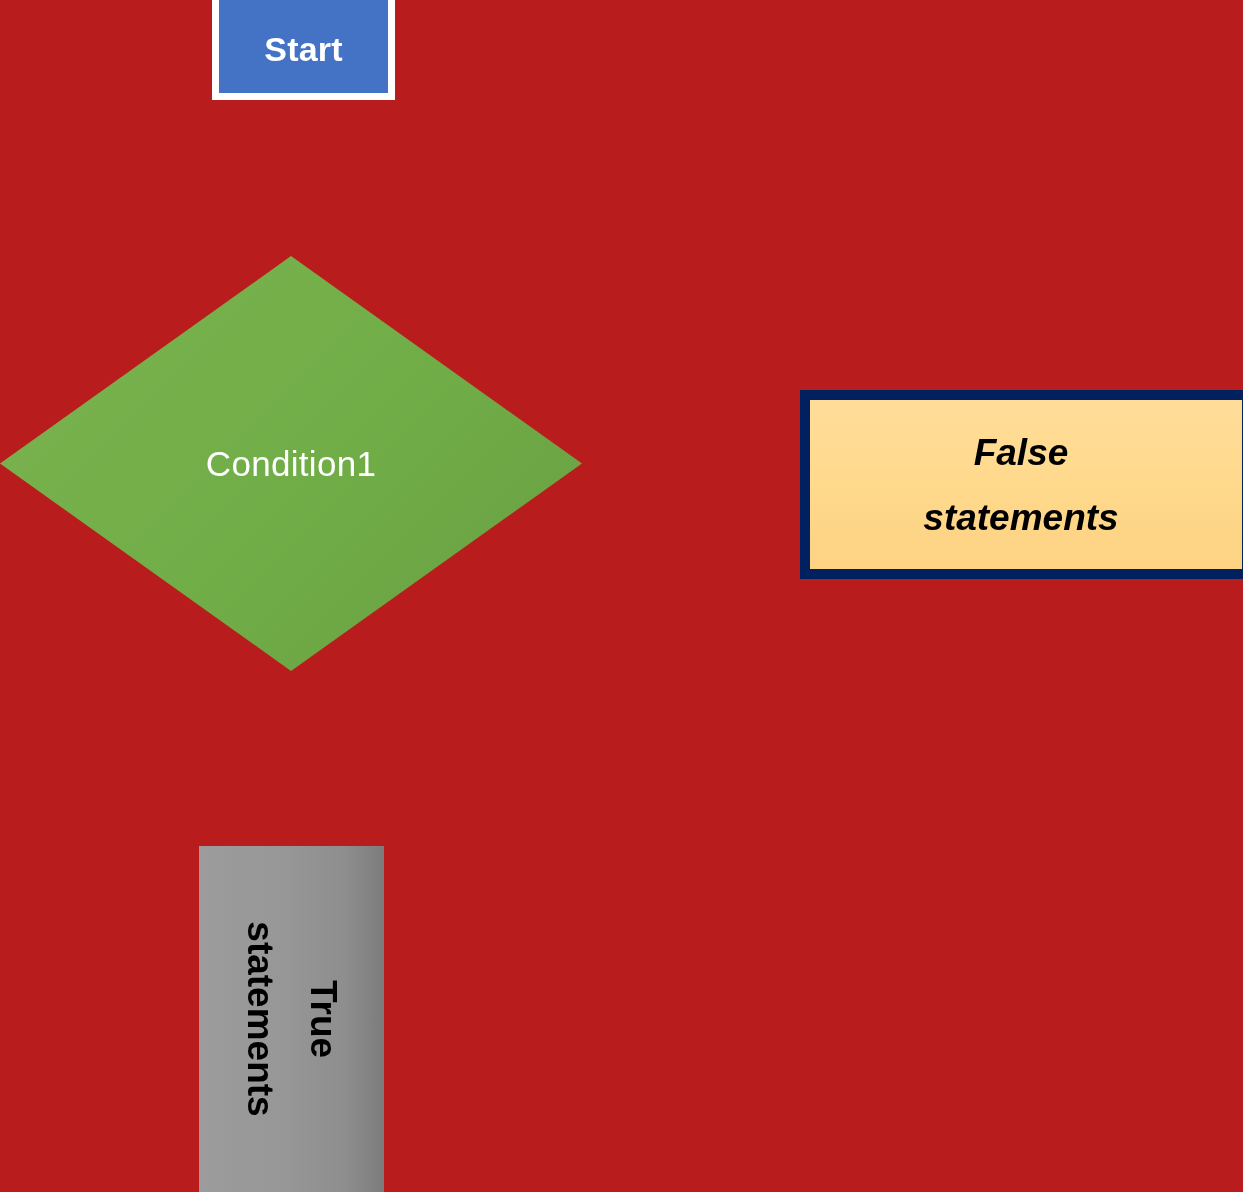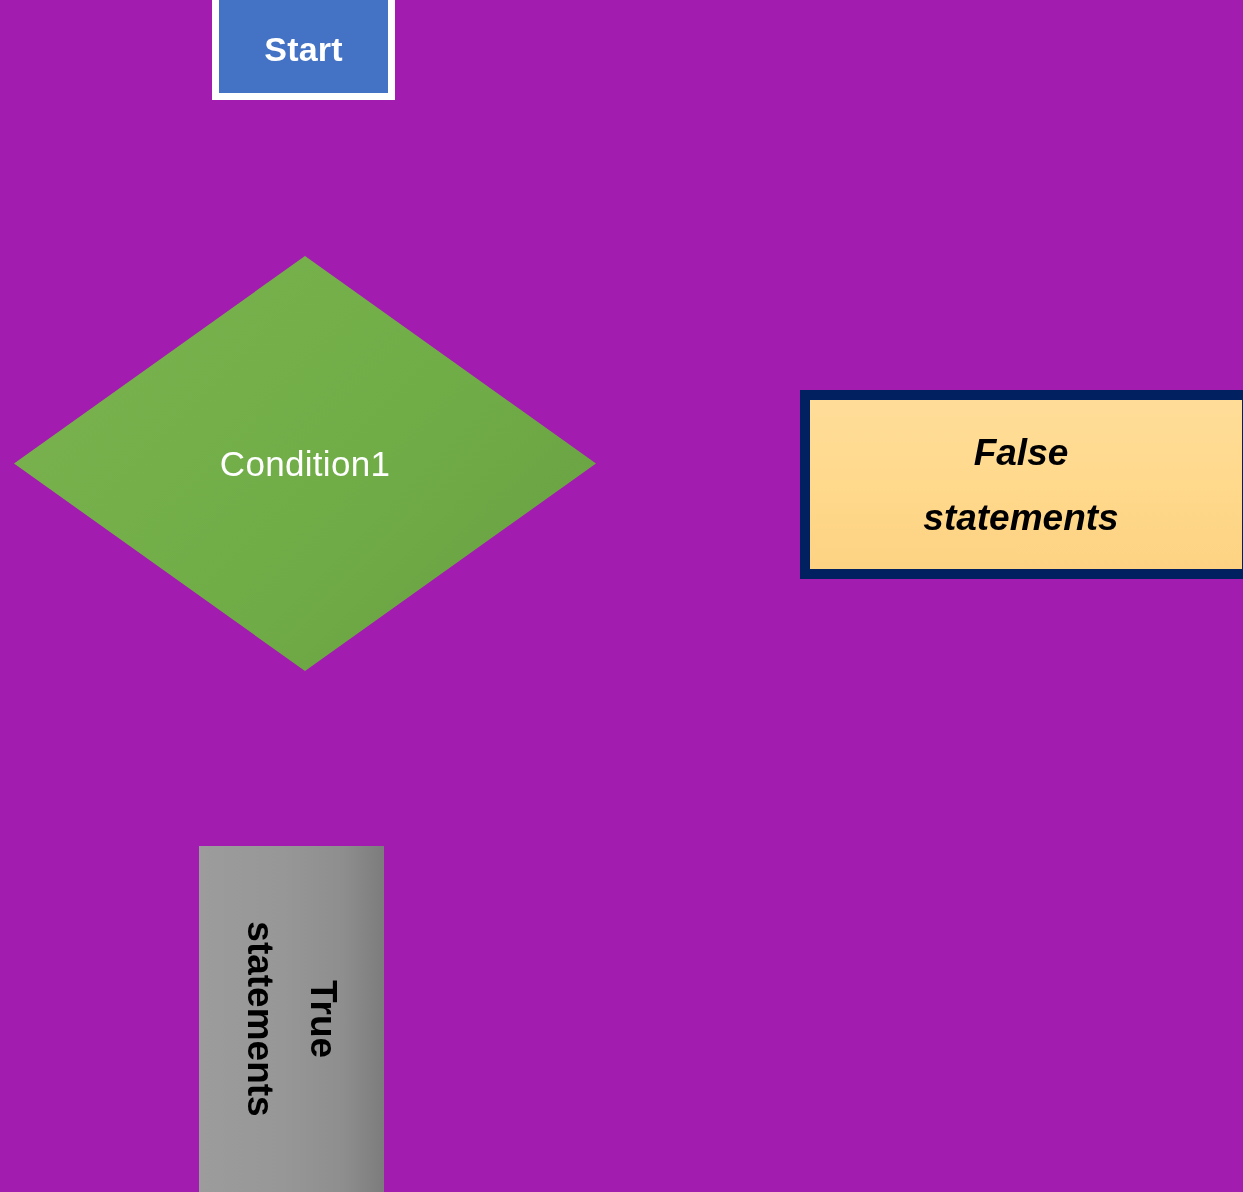--- a/index.html
+++ b/index.html
@@ -8,21 +8,21 @@
     padding: 0;
     background: #000000;
   }
   body {
     font-family: "Liberation Sans", sans-serif;
   }
   #canvas {
     position: relative;
     width: 1243px;
     height: 1192px;
-    background: #a21caf;
+    background: #b91c1c;
     overflow: hidden;
   }
 
   
   .start-node {
     position: absolute;
     left: 212px;
     top: -14px;
     width: 183px;
     height: 114px;
@@ -38,21 +38,21 @@
     font-size: 34px;
     font-weight: bold;
     letter-spacing: 0.2px;
     line-height: 1;
     padding-top: 12px;
   }
 
   
   .decision-node {
     position: absolute;
-    left: 14px;
+    left: 0px;
     top: 256px;
     width: 582px;
     height: 415px;
   }
   .decision-shape {
     position: absolute;
     inset: 0;
     background: linear-gradient(135deg, #7CB350 0%, #70AD47 55%, #699F42 100%);
     clip-path: polygon(50% 0%, 100% 50%, 50% 100%, 0% 50%);
   }

